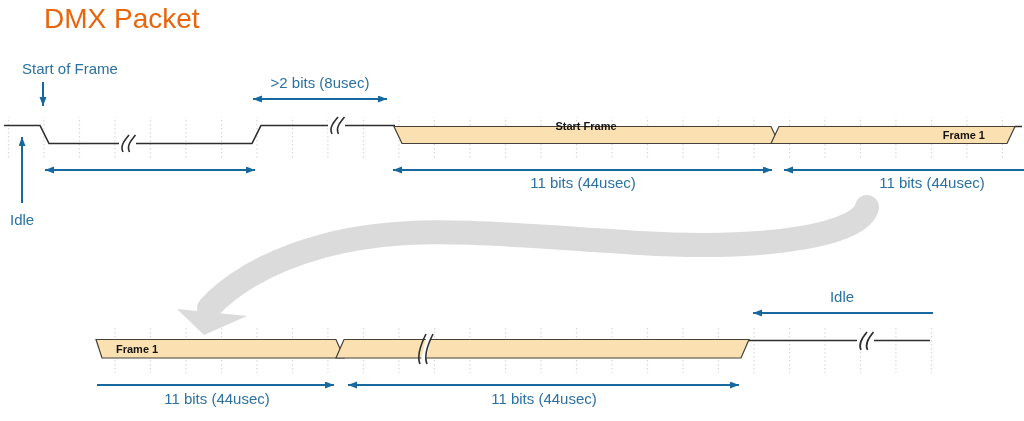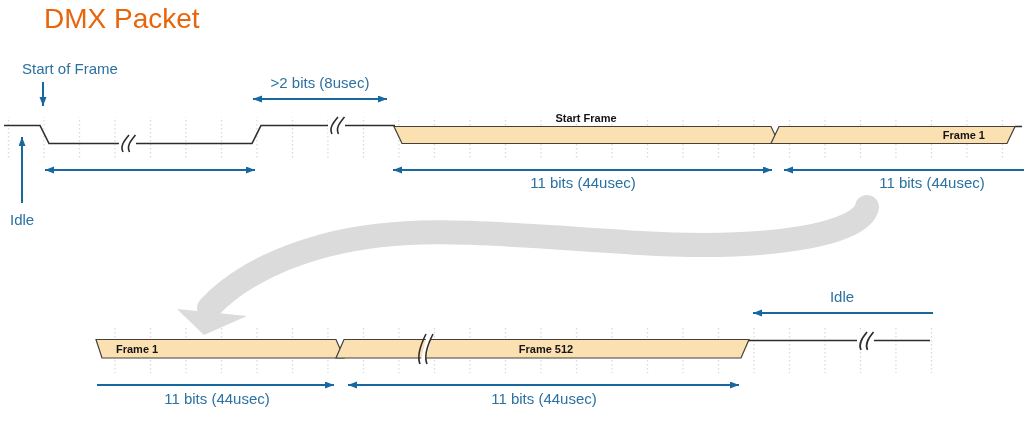--- a/index.html
+++ b/index.html
@@ -86,18 +86,17 @@
 
   <div class="ann" style="left:22px;top:60px;">Start of Frame</div>
   <div class="ann" style="left:10px;top:211px;">Idle</div>
   <div class="ann center" style="left:250px;top:74px;width:140px;">&gt;2 bits (8usec)</div>
   <div class="ann center" style="left:393px;top:174px;width:380px;">11 bits (44usec)</div>
   <div class="ann center" style="left:782px;top:174px;width:300px;">11 bits (44usec)</div>
   <div class="ann center" style="left:792px;top:288px;width:100px;">Idle</div>
   <div class="ann center" style="left:97px;top:390px;width:240px;">11 bits (44usec)</div>
   <div class="ann center" style="left:348px;top:390px;width:392px;">11 bits (44usec)</div>
 
-  <div class="frame-lbl center" style="left:400px;top:112px;width:372px;text-align:center;">Start Frame</div>
+  <div class="frame-lbl center" style="left:400px;top:120px;width:372px;text-align:center;">Start Frame</div>
   <div class="frame-lbl right" style="left:779px;top:129px;width:206px;">Frame 1</div>
   <div class="frame-lbl" style="left:116px;top:343px;">Frame 1</div>
-  <div class="frame-lbl center" style="left:346px;top:343px;width:400px;">Frame 512</div>
 
 </div>
 
 </body></html>

